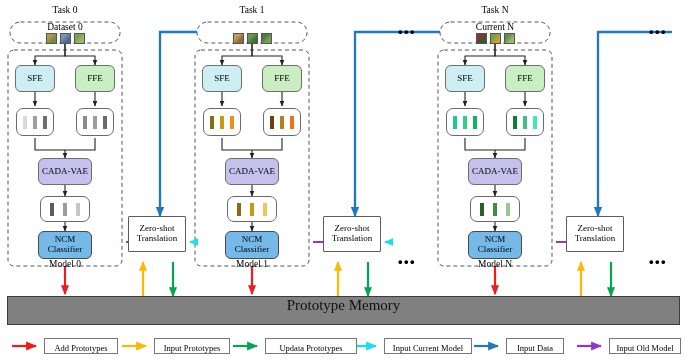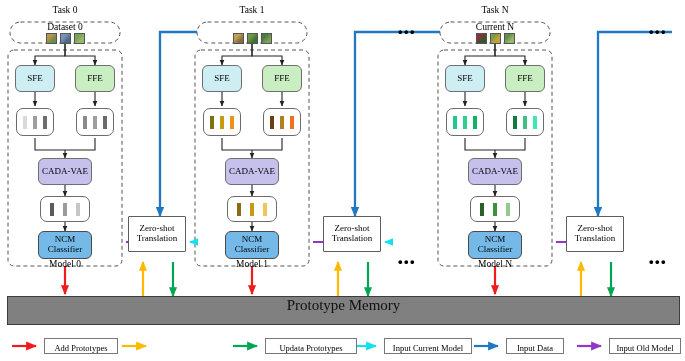--- a/index.html
+++ b/index.html
@@ -291,20 +291,23 @@
   <div class="dots" style="left:398px;top:255px;">•••</div>
   <div class="dots" style="left:649px;top:255px;">•••</div>
 
   <div class="memory" style="left:7px;top:296px;width:671px;height:27px;">
     <span>Prototype Memory</span>
   </div>
 
   <div class="legbox" style="left:44px;top:338px;width:74px;height:16px;">
     <span>Add Prototypes</span>
   </div>
+  <div class="legbox" style="left:154px;top:338px;width:76px;height:16px;">
+    <span>Input  Prototypes</span>
+  </div>
   <div class="legbox" style="left:265px;top:338px;width:92px;height:16px;">
     <span>Updata  Prototypes</span>
   </div>
   <div class="legbox" style="left:384px;top:338px;width:88px;height:16px;">
     <span>Input Current Model</span>
   </div>
   <div class="legbox" style="left:506px;top:338px;width:58px;height:16px;">
     <span>Input Data</span>
   </div>
   <div class="legbox" style="left:609px;top:338px;width:72px;height:16px;">

